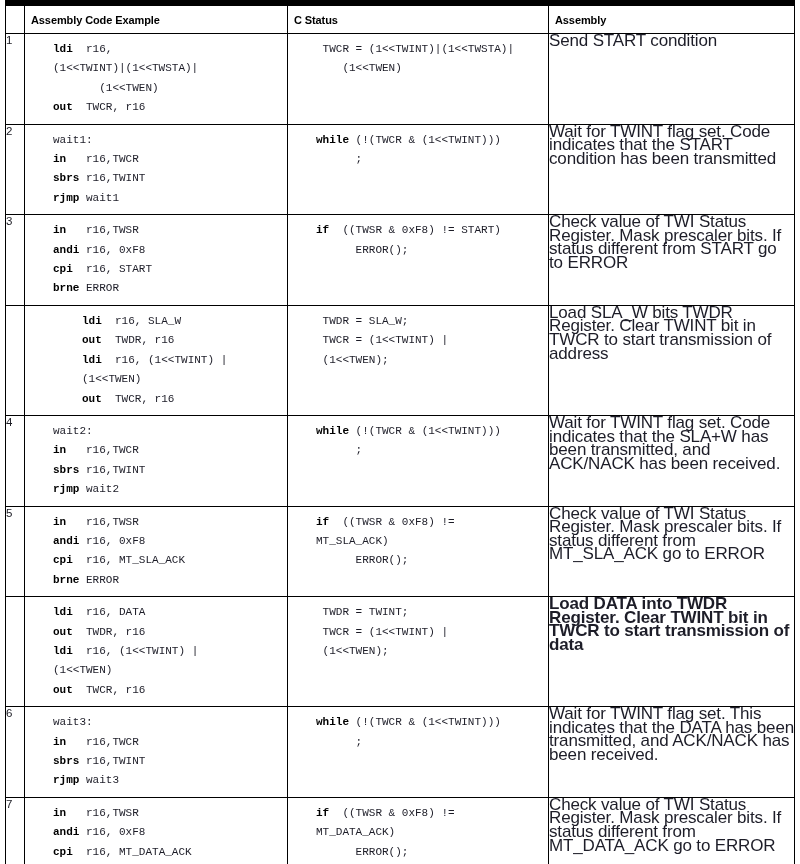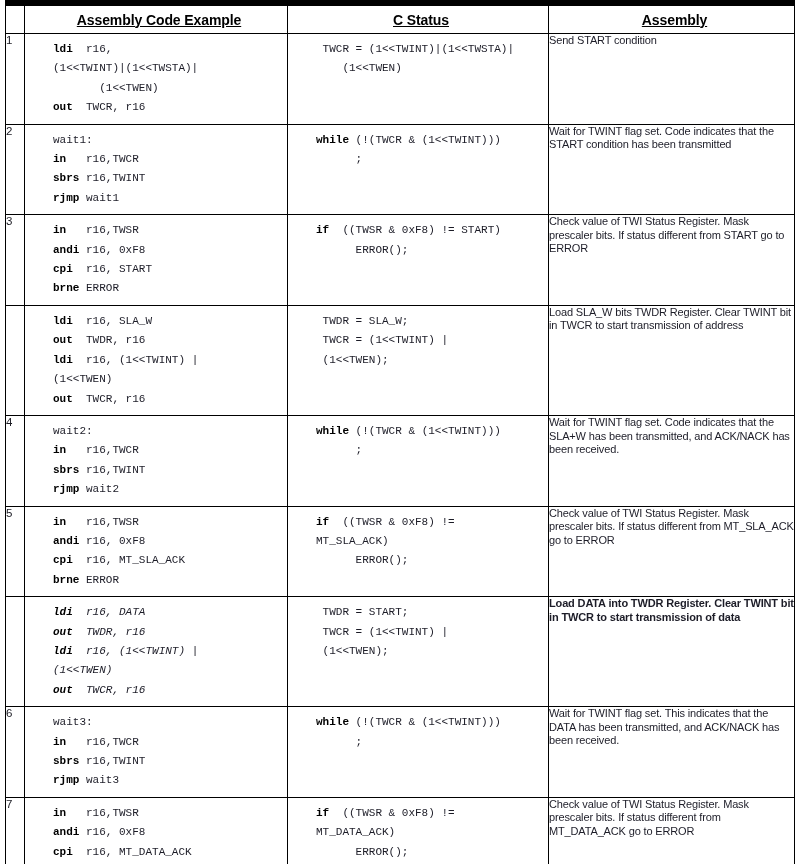--- a/index.html
+++ b/index.html
@@ -55,28 +55,27 @@
 
   
   col.c-num   { width: 19px; }
   col.c-asm   { width: 263px; }
   col.c-c     { width: 261px; }
   col.c-cmt   { width: 246px; }
 
   
   tr.hdr th {
     height: 23px;
-    font-size: 14px;
+    font-size: 11px;
     font-weight: bold;
     color: #000000;
-    text-align: center;
+    text-align: left;
     padding: 2px 0 2px 6px;
     vertical-align: middle;
     letter-spacing: -0.1px;
-    text-decoration: underline;
   }
   tr.hdr th.num-h { padding-left: 0; }
 
   
   td.num {
     font-size: 11.5px;
     font-weight: normal;
     color: #1a1a22;
     text-align: left;
     padding: 3px 0 0 4px;
@@ -100,21 +99,21 @@
     font-weight: bold;
     color: #000000;
   }
 
   
   .i0 { padding-left: 28px; }
 
   
   td.cmt {
     font-family: "Liberation Sans", sans-serif;
-    font-size: 11px;
+    font-size: 17px;
     line-height: 13.6px;
     color: #1d1d28;
     padding: 0 8px 0 6px;
     vertical-align: middle;
     letter-spacing: -0.15px;
   }
   td.cmt .ctext { display: block; }
 
   
 </style>
@@ -173,21 +172,21 @@
             </td>
             <td class="code">
               <div class="codebox" style="padding-left: 28px;"><span class="ln"><b>if</b>  ((TWSR &amp; 0xF8) != START)</span><span class="ln">      ERROR();</span></div>
             </td>
             <td class="cmt">
               <span class="ctext">Check value of TWI Status Register. Mask prescaler bits. If status different from START go to ERROR</span>
             </td>
           </tr>
           <tr>
             <td class="num" style="border-top: none;"><span></span></td>
-            <td class="code" style="border-top: 1px solid rgb(111, 111, 111);">
+            <td class="code" style="border-top: 1px solid rgb(111, 111, 111); padding-left: 29px;">
               <div class="codebox i0"><span class="ln"><b>ldi</b>  r16, SLA_W</span><span class="ln"><b>out</b>  TWDR, r16</span><span class="ln"><b>ldi</b>  r16, (1&lt;&lt;TWINT) |</span><span class="ln">(1&lt;&lt;TWEN)</span><span class="ln"><b>out</b>  TWCR, r16</span></div>
             </td>
             <td class="code" style="border-top: 1px solid rgb(111, 111, 111);">
               <div class="codebox" style="padding-left: 28px; font-family: Liberation Mono, monospace;"><span class="ln"> TWDR = SLA_W;</span><span class="ln"> TWCR = (1&lt;&lt;TWINT) |</span><span class="ln"> (1&lt;&lt;TWEN);</span></div>
             </td>
             <td class="cmt" style="border-top: 1px solid rgb(111, 111, 111);">
               <span class="ctext">Load SLA_W bits TWDR Register. Clear TWINT bit in TWCR to start transmission of address</span>
             </td>
           </tr>
           <tr>
@@ -209,25 +208,25 @@
             </td>
             <td class="code">
               <div class="codebox" style="padding-left: 28px;"><span class="ln"><b>if</b>  ((TWSR &amp; 0xF8) !=</span><span class="ln">MT_SLA_ACK)</span><span class="ln">      ERROR();</span></div>
             </td>
             <td class="cmt">
               <span class="ctext">Check value of TWI Status Register. Mask prescaler bits. If status different from MT_SLA_ACK go to ERROR</span>
             </td>
           </tr>
           <tr>
             <td class="num" style="border-top: none;"><span></span></td>
-            <td class="code" style="border-top: 1px solid rgb(111, 111, 111); font-style: italic;">
+            <td class="code" style="border-top: 1px solid rgb(111, 111, 111);">
               <div class="codebox i0"><span class="ln"><b>ldi</b>  r16, DATA</span><span class="ln"><b>out</b>  TWDR, r16</span><span class="ln"><b>ldi</b>  r16, (1&lt;&lt;TWINT) |</span><span class="ln">(1&lt;&lt;TWEN)</span><span class="ln"><b>out</b>  TWCR, r16</span></div>
             </td>
             <td class="code" style="border-top: 1px solid rgb(111, 111, 111);">
-              <div class="codebox" style="padding-left: 28px;"><span class="ln"> TWDR = START;</span><span class="ln"> TWCR = (1&lt;&lt;TWINT) |</span><span class="ln"> (1&lt;&lt;TWEN);</span></div>
+              <div class="codebox" style="padding-left: 28px;"><span class="ln"> TWDR = TWINT;</span><span class="ln"> TWCR = (1&lt;&lt;TWINT) |</span><span class="ln"> (1&lt;&lt;TWEN);</span></div>
             </td>
             <td class="cmt" style="border-top: 1px solid rgb(111, 111, 111); font-weight: bold;">
               <span class="ctext">Load DATA into TWDR Register. Clear TWINT bit in TWCR to start transmission of data</span>
             </td>
           </tr>
           <tr>
             <td class="num"><span>6</span></td>
             <td class="code">
               <div class="codebox i0"><span class="ln">wait3:</span><span class="ln"><b>in</b>   r16,TWCR</span><span class="ln"><b>sbrs</b> r16,TWINT</span><span class="ln"><b>rjmp</b> wait3</span></div>
             </td>

